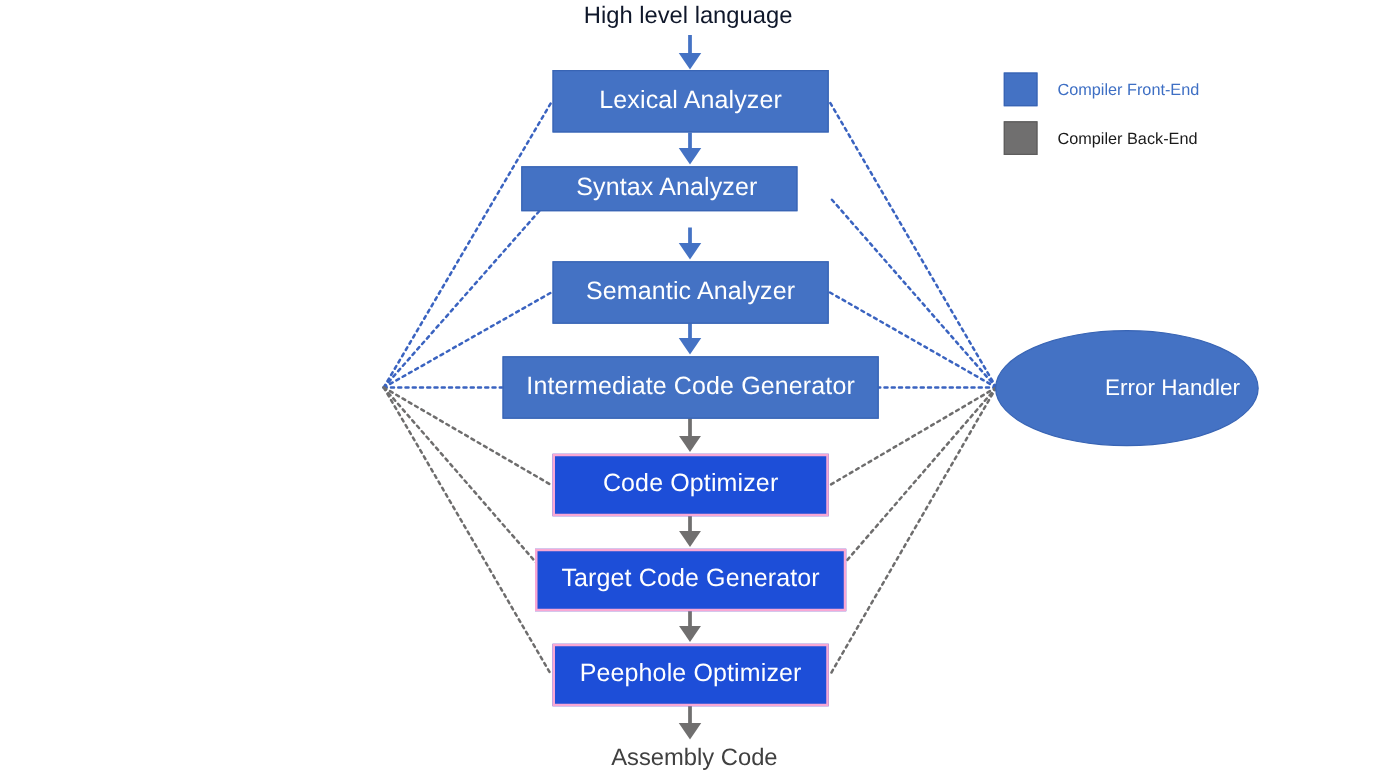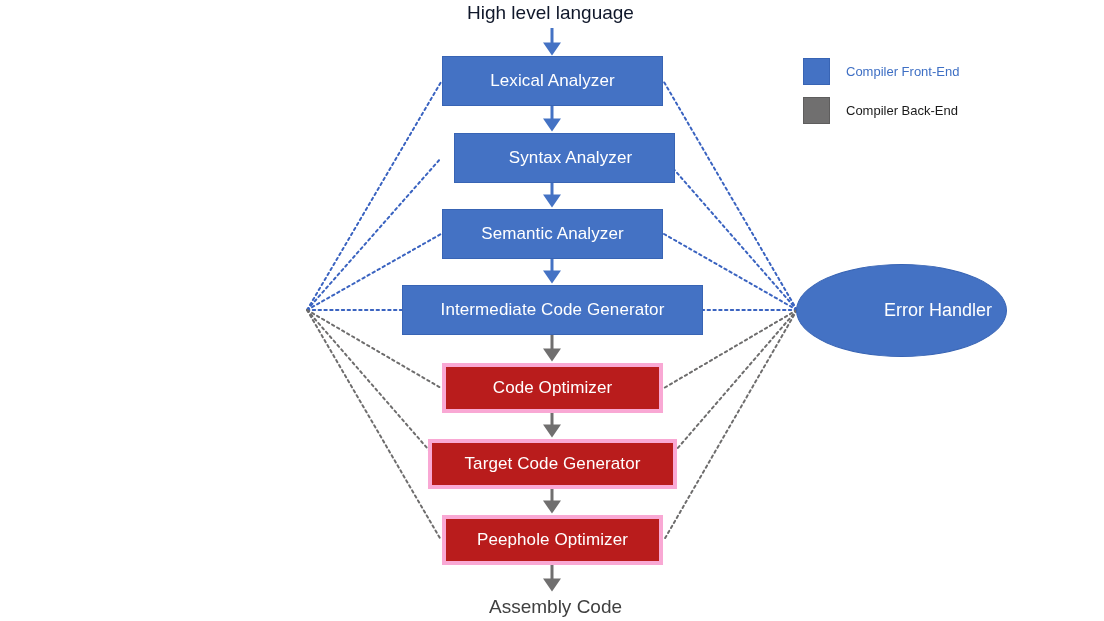--- a/index.html
+++ b/index.html
@@ -26,32 +26,32 @@
     pointer-events: none;
   }
   .node {
     position: absolute;
     box-sizing: border-box;
     display: flex;
     align-items: center;
     justify-content: center;
     text-align: center;
     color: #ffffff;
-    font-size: 17px;
+    font-size: 20px;
     line-height: 1.18;
     letter-spacing: 0.1px;
     white-space: nowrap;
   }
   .node.blue {
     background: #4472C4;
     border: 1px solid #3864b4;
   }
   .node.gray {
-    background: #b91c1c;
-    border: 4px solid #f9a8d4;
+    background: #1d4ed8;
+    border: 2px solid #f9a8d4;
   }
   .ellipse {
     position: absolute;
     box-sizing: border-box;
     display: flex;
     align-items: center;
     justify-content: center;
     text-align: center;
     background: #4472C4;
     border: 1px solid #3864b4;
@@ -152,21 +152,21 @@
       <line x1="552" y1="412" x2="552" y2="434" marker-end="url(#ahGray)"></line>
       <line x1="552" y1="488" x2="552" y2="510" marker-end="url(#ahGray)"></line>
       <line x1="552" y1="564" x2="552" y2="588" marker-end="url(#ahGray)"></line>
     </g>
   </svg>
 
   <div class="caption blue-text" style="left:467px; top:2px;">High level language</div>
 
   <div class="node blue" style="left:442px; top:56px; width:221px; height:50px;">Lexical Analyzer</div>
 
-  <div class="node blue" style="left:454px; top:133px; width:221px; height:50px;padding-left:12px;">Syntax Analyzer</div>
+  <div class="node blue" style="left:417px; top:133px; width:221px; height:36px;padding-left:12px;">Syntax Analyzer</div>
 
   <div class="node blue" style="left:442px; top:209px; width:221px; height:50px;">Semantic Analyzer</div>
 
   <div class="node blue" style="left:402px; top:285px; width:301px; height:50px;">Intermediate Code Generator</div>
 
   <div class="node gray" style="left:442px; top:363px; width:221px; height:50px;">Code Optimizer</div>
 
   <div class="node gray" style="left:428px; top:439px; width:249px; height:50px;">Target Code Generator</div>
 
   <div class="node gray" style="left:442px; top:515px; width:221px; height:50px;text-align:right;">Peephole Optimizer</div>

